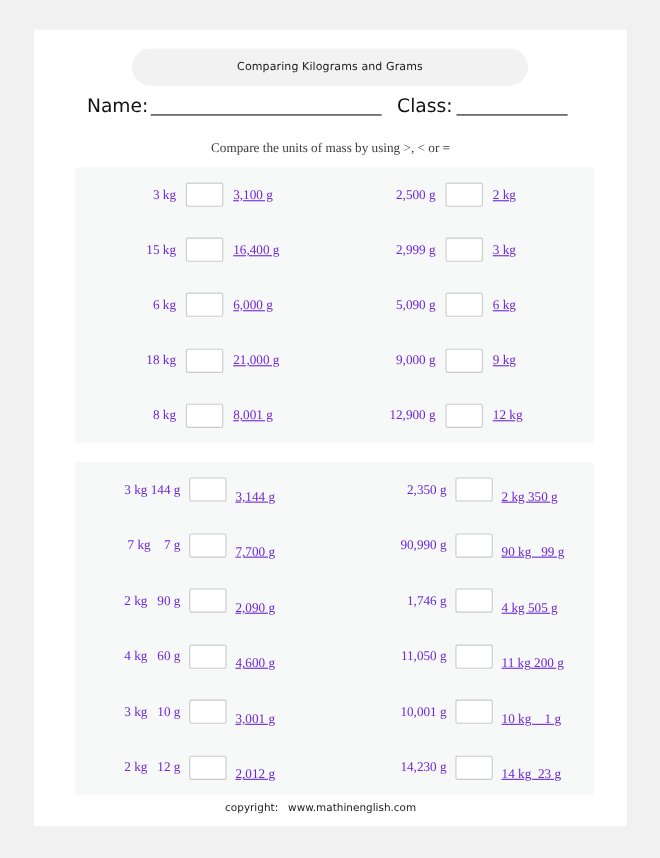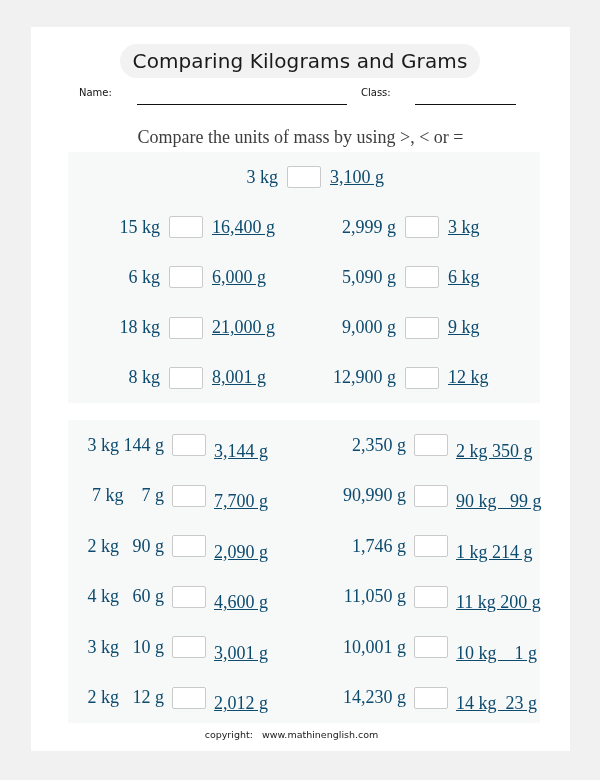--- a/index.html
+++ b/index.html
@@ -31,38 +31,38 @@
     width: 360px;
     height: 34px;
     background: #f2f2f2;
     border-radius: 17px;
     display: flex;
     align-items: center;
     justify-content: center;
   }
   .title-text {
     font-family: "DejaVu Sans", sans-serif;
-    font-size: 20px;
+    font-size: 10px;
     color: #1a1a1a;
     letter-spacing: 0.1px;
     white-space: nowrap;
   }
 
   
   .namerow {
     position: absolute;
     left: 0;
     top: 58px;
     width: 539px;
     height: 24px;
   }
   .nc-label {
     position: absolute;
     font-family: "DejaVu Sans", sans-serif;
-    font-size: 10px;
+    font-size: 17px;
     color: #111111;
     white-space: nowrap;
   }
   .nc-line {
     position: absolute;
     border-bottom: 1.6px solid #111111;
     height: 0;
   }
   #name-label  { left: 48px;  top: 2px; }
   #name-line   { left: 106px; top: 19px; width: 210px; }
@@ -70,21 +70,21 @@
   #class-line  { left: 384px; top: 19px; width: 101px; }
 
   
   .instruction {
     position: absolute;
     left: 0;
     top: 100px;
     width: 539px;
     text-align: center;
     font-family: "Liberation Serif", serif;
-    font-size: 18px;
+    font-size: 12px;
     color: #3d3d3d;
   }
 
   
   .panel {
     position: absolute;
     left: 37px;
     width: 472px;
     background: #f7f8f8;
     border-radius: 2px;
@@ -102,22 +102,22 @@
   .prob-cell {
     flex: 1 1 50%;
     display: flex;
     align-items: center;
     justify-content: center;
   }
 
   
   .op {
     font-family: "Liberation Serif", serif;
-    font-size: 18px;
-    color: #0c4a6e;
+    font-size: 12px;
+    color: #6d28d9;
     white-space: pre;
   }
   .op-left  { width: 86px; text-align: right; padding-right: 9px; }
   .op-right { width: 86px; text-align: left;  padding-left: 9px; text-decoration: underline; }
 
   
   #panel-2 .op-left  { width: 96px; padding-right: 8px; }
   #panel-2 .op-right { width: 96px; padding-left: 8px; margin-top: 12px; }
 
   .answer-box {
@@ -162,20 +162,25 @@
 
   <div class="instruction">Compare the units of mass by using &gt;, &lt; or =</div>
 
   <div class="panel" id="panel-1">
       <div class="prob-row">
         <div class="prob-cell">
           <span class="op op-left">3 kg</span>
           <div class="answer-box"></div>
           <span class="op op-right">3,100 g</span>
         </div>
+        <div class="prob-cell">
+          <span class="op op-left">2,500 g</span>
+          <div class="answer-box"></div>
+          <span class="op op-right">2 kg</span>
+        </div>
       </div>
       <div class="prob-row">
         <div class="prob-cell">
           <span class="op op-left">15 kg</span>
           <div class="answer-box"></div>
           <span class="op op-right">16,400 g</span>
         </div>
         <div class="prob-cell">
           <span class="op op-left">2,999 g</span>
           <div class="answer-box"></div>
@@ -246,21 +251,21 @@
       </div>
       <div class="prob-row">
         <div class="prob-cell">
           <span class="op op-left">2 kg   90 g</span>
           <div class="answer-box"></div>
           <span class="op op-right">2,090 g</span>
         </div>
         <div class="prob-cell">
           <span class="op op-left">1,746 g</span>
           <div class="answer-box"></div>
-          <span class="op op-right">1 kg 214 g</span>
+          <span class="op op-right">4 kg 505 g</span>
         </div>
       </div>
       <div class="prob-row">
         <div class="prob-cell">
           <span class="op op-left">4 kg   60 g</span>
           <div class="answer-box"></div>
           <span class="op op-right">4,600 g</span>
         </div>
         <div class="prob-cell">
           <span class="op op-left">11,050 g</span>

